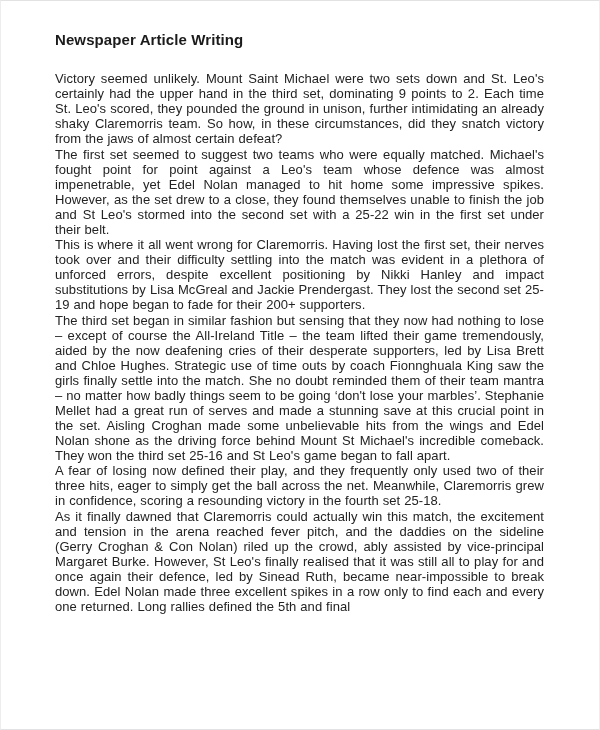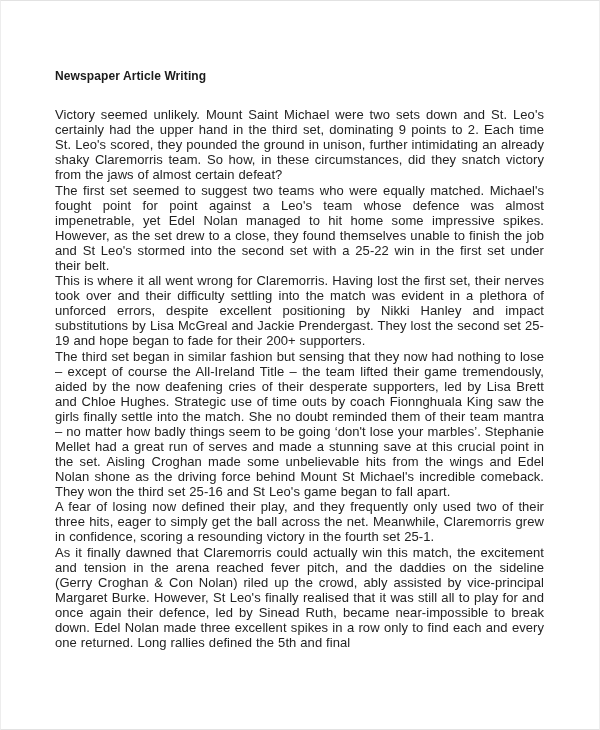--- a/index.html
+++ b/index.html
@@ -25,26 +25,26 @@
     border-bottom: 1px solid #e2e2e2;
     overflow: hidden;
   }
   #doc-body {
     position: absolute;
     left: 54px;
     top: 0;
     width: 489px;
   }
   .doc-title {
-    font-size: 12px;
+    font-size: 15px;
     font-weight: bold;
     color: #1b1b1b;
     letter-spacing: 0.1px;
     margin: 0;
-    padding-top: 68px;
+    padding-top: 32px;
     line-height: 14px;
   }
   .article-body {
     padding-top: 24px;
   }
   .para {
     font-size: 13px;
     line-height: 15px;
     color: #232323;
     text-align: justify;
@@ -63,18 +63,18 @@
 <div id="page">
   <div id="doc-body">
 
     <h1 class="doc-title">Newspaper Article Writing</h1>
 
     <div class="article-body">
       <p class="para">Victory seemed unlikely. Mount Saint Michael were two sets down and St. Leo's certainly had the upper hand in the third set, dominating 9 points to 2. Each time St. Leo's scored, they pounded the ground in unison, further intimidating an already shaky Claremorris team. So how, in these circumstances, did they snatch victory from the jaws of almost certain defeat?</p>
       <p class="para">The first set seemed to suggest two teams who were equally matched. Michael's fought point for point against a Leo's team whose defence was almost impenetrable, yet Edel Nolan managed to hit home some impressive spikes. However, as the set drew to a close, they found themselves unable to finish the job and St Leo's stormed into the second set with a 25-22 win in the first set under their belt.</p>
       <p class="para">This is where it all went wrong for Claremorris. Having lost the first set, their nerves took over and their difficulty settling into the match was evident in a plethora of unforced errors, despite excellent positioning by Nikki Hanley and impact substitutions by Lisa McGreal and Jackie Prendergast. They lost the second set 25-19 and hope began to fade for their 200+ supporters.</p>
       <p class="para">The third set began in similar fashion but sensing that they now had nothing to lose – except of course the All-Ireland Title – the team lifted their game tremendously, aided by the now deafening cries of their desperate supporters, led by Lisa Brett and Chloe Hughes. Strategic use of time outs by coach Fionnghuala King saw the girls finally settle into the match. She no doubt reminded them of their team mantra – no matter how badly things seem to be going ‘don't lose your marbles’. Stephanie Mellet had a great run of serves and made a stunning save at this crucial point in the set. Aisling Croghan made some unbelievable hits from the wings and Edel Nolan shone as the driving force behind Mount St Michael's incredible comeback. They won the third set 25-16 and St Leo's game began to fall apart.</p>
-      <p class="para">A fear of losing now defined their play, and they frequently only used two of their three hits, eager to simply get the ball across the net. Meanwhile, Claremorris grew in confidence, scoring a resounding victory in the fourth set 25-1.</p>
+      <p class="para">A fear of losing now defined their play, and they frequently only used two of their three hits, eager to simply get the ball across the net. Meanwhile, Claremorris grew in confidence, scoring a resounding victory in the fourth set 25-18.</p>
       <p class="para">As it finally dawned that Claremorris could actually win this match, the excitement and tension in the arena reached fever pitch, and the daddies on the sideline (Gerry Croghan &amp; Con Nolan) riled up the crowd, ably assisted by vice-principal Margaret Burke. However, St Leo's finally realised that it was still all to play for and once again their defence, led by Sinead Ruth, became near-impossible to break down. Edel Nolan made three excellent spikes in a row only to find each and every one returned. Long rallies defined the 5th and final</p>
     </div>
 
   </div>
 </div>
 
 </body></html>

